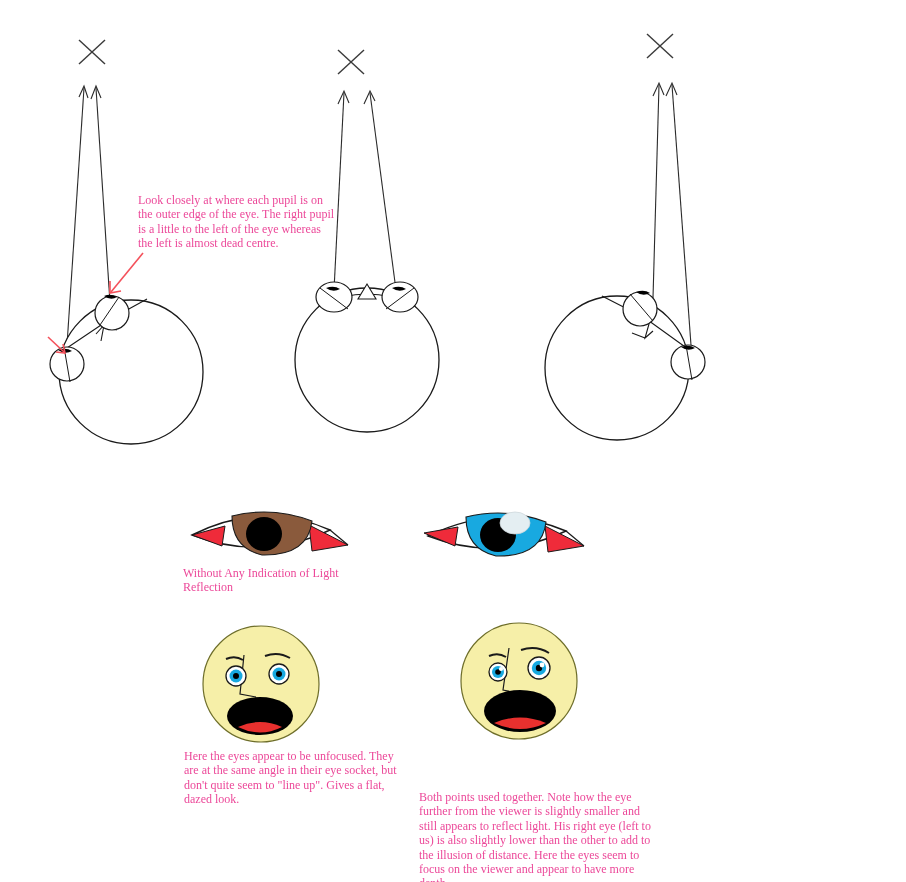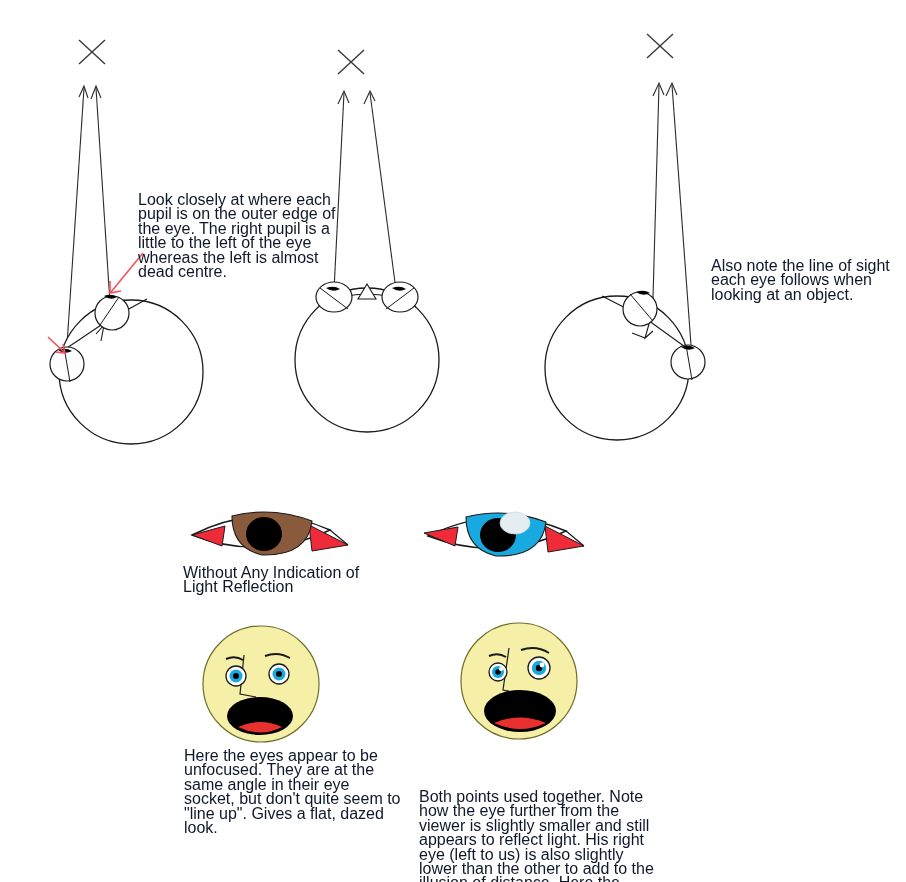--- a/index.html
+++ b/index.html
@@ -22,24 +22,24 @@
     height: 882px;
   }
   svg.art {
     position: absolute;
     left: 0; top: 0;
     width: 906px;
     height: 882px;
   }
   .note {
     position: absolute;
-    font-family: Liberation Sans, sans-serif;
-    font-size: 16px;
+    font-family: Liberation Serif, serif;
+    font-size: 12px;
     line-height: 14.4px;
-    color: #0f172a;
+    color: #ec4899;
     white-space: pre-line;
   }
   #note-pupil-position { left: 138px; top: 193px; width: 200px; }
   #note-line-of-sight  { left: 711px; top: 259px; width: 190px; }
   #caption-without-reflection { left: 183px; top: 566px; width: 190px; }
   #caption-with-reflection    { left: 441px; top: 572px; width: 230px; }
   #note-unfocused { left: 184px; top: 749px; width: 220px; }
   #note-depth     { left: 419px; top: 746px; width: 235px; margin-top: 44px; }
 </style>
 </head>
@@ -219,21 +219,20 @@
         <circle cx="542" cy="665" r="2.4" fill="#ffffff"></circle>
       </g>
       <ellipse cx="520" cy="711" rx="36" ry="21" fill="#000000"></ellipse>
       <path d="M 494 723 q 26 -11 52 0 q -26 12 -52 0 z" fill="#e8302e"></path>
     </g>
 
   </svg>
 
   <div class="note" id="note-pupil-position">Look closely at where each pupil is on the outer edge of the eye. The right pupil is a little to the left of the eye whereas the left is almost dead centre.</div>
 
-  <div class="note" id="note-line-of-sight">Also note the line of sight each eye follows when looking at an object.</div>
 
   <div class="note" id="caption-without-reflection">Without Any Indication of Light Reflection</div>
 
 
   <div class="note" id="note-unfocused">Here the eyes appear to be unfocused. They are at the same angle in their eye socket, but don't quite seem to "line up". Gives a flat, dazed look.</div>
 
   <div class="note" id="note-depth">Both points used together. Note how the eye further from the viewer is slightly smaller and still appears to reflect light. His right eye (left to us) is also slightly lower than the other to add to the illusion of distance.  Here the eyes seem to focus on the viewer and appear to have more depth.</div>
 
 </div>
 

